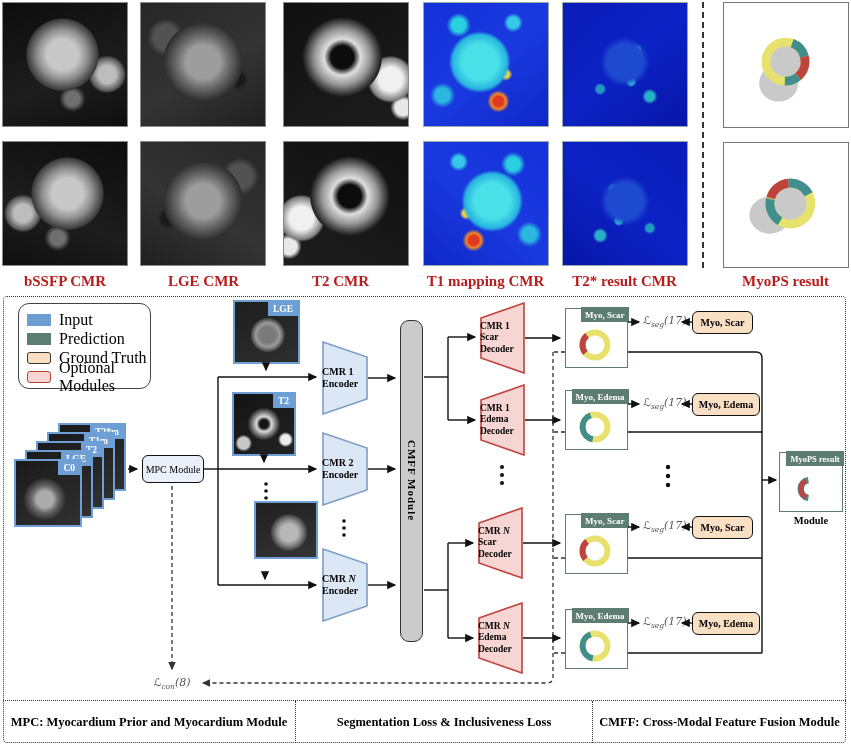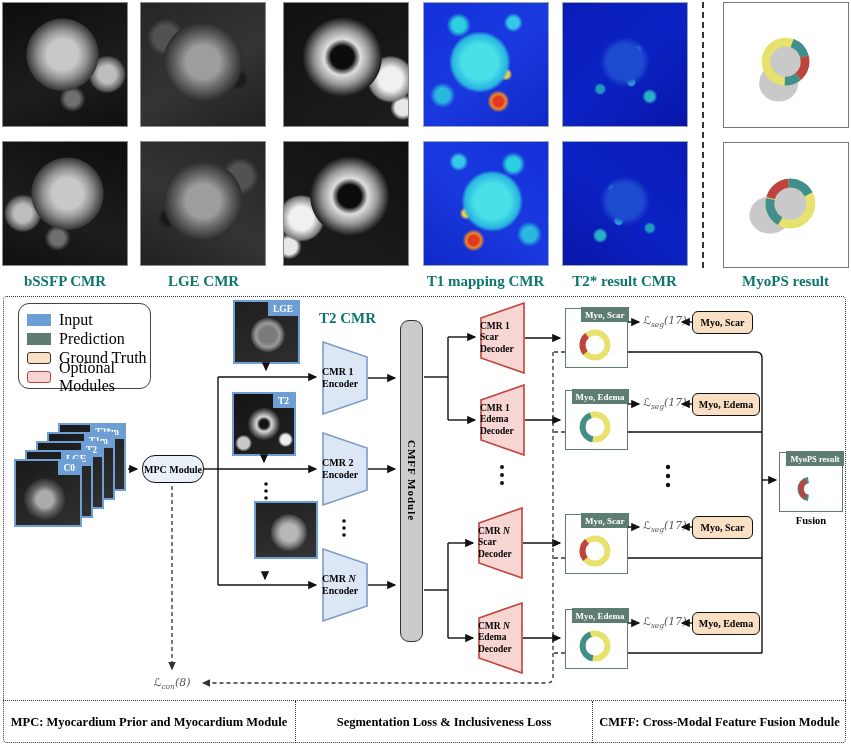--- a/index.html
+++ b/index.html
@@ -33,21 +33,21 @@
   .img-t2smap{border-color:#9aa;background:
      radial-gradient(circle at 50% 48%, #1e4ad0 0 20%, rgba(0,0,0,0) 28%),
      radial-gradient(circle at 42% 44%, #35c8d8 0 3%, rgba(0,0,0,0) 5%),
      radial-gradient(circle at 60% 38%, #2ab4d0 0 2.5%, rgba(0,0,0,0) 4.5%),
      radial-gradient(circle at 55% 64%, #30c0d8 0 3%, rgba(0,0,0,0) 5%),
      radial-gradient(circle at 70% 76%, #28b0c8 0 3.5%, rgba(0,0,0,0) 6%),
      radial-gradient(circle at 30% 70%, #2098c0 0 3%, rgba(0,0,0,0) 5%),
      linear-gradient(140deg,#0a1cb8,#0c22c4 50%,#0816a8);}
   .flip{transform:scaleX(-1);}
   .result-box{position:absolute;width:126px;height:126px;border:1.5px solid #777;background:#fff;box-sizing:border-box;}
-  .col-label{position:absolute;top:273px;height:20px;text-align:center;font-weight:bold;font-size:15px;color:#0f766e;}
+  .col-label{position:absolute;top:273px;height:20px;text-align:center;font-weight:bold;font-size:15px;color:#b91c1c;}
   .vsep{position:absolute;left:702px;top:2px;height:266px;width:0;border-left:2.5px dashed #333;}
   
   .panel{position:absolute;left:3px;top:296px;width:843px;height:447px;border:1.5px dotted #333;border-radius:4px;box-sizing:border-box;}
   .footer{position:absolute;left:3px;top:700px;width:843px;height:43px;border-top:1.5px dotted #333;display:flex;box-sizing:border-box;}
   .footer .cell{display:flex;align-items:center;justify-content:center;font-weight:bold;font-size:12.5px;box-sizing:border-box;}
   .footer .cell+.cell{border-left:1.5px dotted #333;}
   
   .legend{position:absolute;left:18px;top:303px;width:133px;height:86px;border:1.6px solid #444;border-radius:11px;
           padding:6px 0 0 8px;box-sizing:border-box;background:#fff;}
   .leg-row{display:flex;align-items:center;height:19px;}
@@ -59,22 +59,22 @@
   .leg-label{font-weight:normal;font-size:16px;}
   
   .stack-img{position:absolute;width:68px;height:68px;border:2px solid #6D9FD4;box-sizing:border-box;background:
      radial-gradient(circle at 45% 60%, #ababab 0 16%, #666 26%, #2c2c2c 40%, rgba(0,0,0,0) 41%),
      linear-gradient(150deg,#1a1a1a,#303030);}
   .img-tag{position:absolute;top:0;right:0;height:14px;background:#6D9FD4;color:#fff;
            font-weight:bold;font-size:9.5px;display:flex;align-items:center;justify-content:center;
            padding:0 5px;box-sizing:border-box;}
   
   .mpc{position:absolute;left:142px;top:455px;width:62px;height:28px;background:#E9F0FA;border:1.6px solid #111;
-       border-radius:13px;display:flex;align-items:center;justify-content:center;
-       font-weight:bold;font-size:10px;box-sizing:border-box;}
+       border-radius:6px;display:flex;align-items:center;justify-content:center;
+       font-weight:normal;font-size:10px;box-sizing:border-box;}
   .cmff{position:absolute;left:400px;top:320px;width:23px;height:322px;background:#CBCBCB;border:1.5px solid #333;
         border-radius:9px;display:flex;align-items:center;justify-content:center;box-sizing:border-box;}
   .cmff span{writing-mode:vertical-rl;font-weight:bold;font-size:11px;letter-spacing:1px;}
   
   .thumb{position:absolute;border:2px solid #6D9FD4;box-sizing:border-box;}
   .thumb-lge{background:radial-gradient(circle at 52% 55%, #7a7a7a 0 17%, #9a9a9a 26%, #404040 36%, rgba(0,0,0,0) 37%),
              linear-gradient(150deg,#1f1f1f,#2e2e2e);}
   .thumb-t2{background:radial-gradient(circle at 50% 50%, #141414 0 10%, #d8d8d8 18%, #777 28%, #202020 38%, rgba(0,0,0,0) 39%),
             radial-gradient(circle at 16% 82%, #c8c8c8 0 8%, rgba(0,0,0,0) 12%),
             radial-gradient(circle at 86% 76%, #ededed 0 7%, rgba(0,0,0,0) 11%),
@@ -134,21 +134,21 @@
       <circle cx="68" cy="62" r="17" fill="#c9c9c9"></circle>
       <circle cx="68" cy="62" r="21" fill="none" stroke="#E7E26E" stroke-width="9"></circle>
       <path d="M47.72,56.57 A21,21 0 0 1 66.17,41.08" fill="none" stroke="#BE4440" stroke-width="9"></path>
       <path d="M66.17,41.08 A21,21 0 0 1 86.71,52.47" fill="none" stroke="#418F8C" stroke-width="9"></path>
       <path d="M57.50,80.19 A21,21 0 0 1 47.54,57.28" fill="none" stroke="#418F8C" stroke-width="9"></path>
     </svg>
   </div>
 
   <div class="col-label" style="left:2px;width:126px;">bSSFP CMR</div>
   <div class="col-label" style="left:140px;width:127px;">LGE CMR</div>
-  <div class="col-label" style="left:284px;width:127px;margin-top:37px;">T2 CMR</div>
+  <div class="col-label" style="left:277px;width:127px;">T2 CMR</div>
   <div class="col-label" style="left:423px;width:125px;">T1 mapping CMR</div>
   <div class="col-label" style="left:557px;width:135px;">T2* result CMR</div>
   <div class="col-label" style="left:718px;width:135px;">MyoPS result</div>
 
   <div class="vsep"></div>
 
   <div class="panel"></div>
 
   <div class="legend">
     <div class="leg-row">
@@ -309,21 +309,21 @@
   <div class="gt" style="left:692px;top:516px;width:61px;">Myo, Scar</div>
   <div class="gt" style="left:692px;top:612px;width:68px;">Myo, Edema</div>
 
   <div class="pred" style="left:779px;top:452px;width:64px;">
     <span class="pred-tag" style="font-size:8.5px;">MyoPS result</span>
     <svg width="60" height="44" viewBox="0 0 60 44" style="position:absolute;left:0;top:13px;">
       <path d="M28.4,31.9 A9,9 0 0 1 28.4,14.1" fill="none" stroke="#418F8C" stroke-width="6.5"></path>
       <path d="M26.2,31.2 A9,9 0 0 1 26.2,14.8" fill="none" stroke="#BE4440" stroke-width="5"></path>
     </svg>
   </div>
-  <div class="out-caption" style="left:779px;top:515px;width:64px;">Fusion</div>
+  <div class="out-caption" style="left:779px;top:515px;width:64px;">Module</div>
 
   <div class="footer">
     <div class="cell" style="width:292px;">MPC: Myocardium Prior and Myocardium Module</div>
     <div class="cell" style="width:297px;">Segmentation Loss &amp; Inclusiveness Loss</div>
     <div class="cell" style="width:254px;">CMFF: Cross-Modal Feature Fusion Module</div>
   </div>
 
   <svg class="overlay" width="851" height="748">
     <defs>
       <marker id="ar" markerWidth="8" markerHeight="8" refX="5.6" refY="3" orient="auto">

